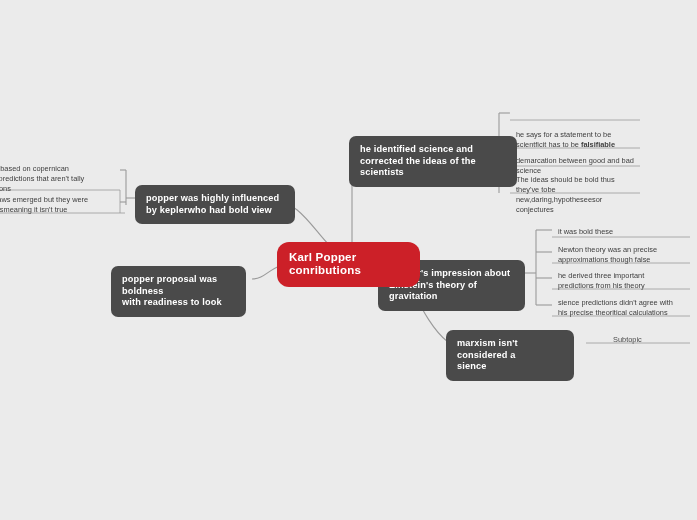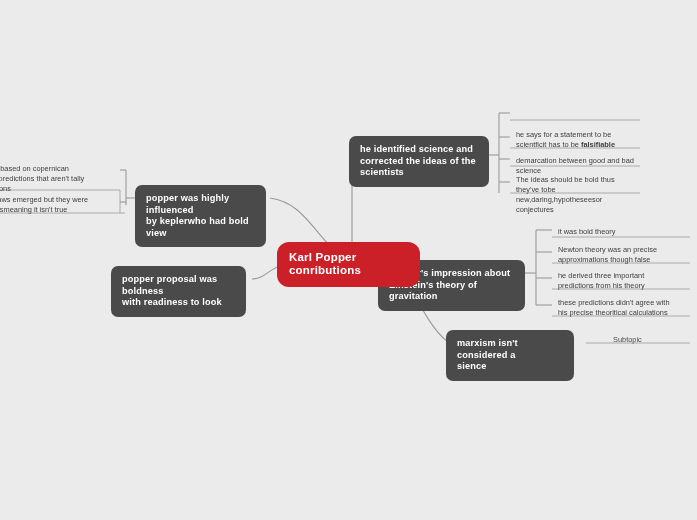--- a/index.html
+++ b/index.html
@@ -116,28 +116,28 @@
     <path d="M536 278 L552 278" fill="none" stroke="#9a9a9a" stroke-width="1.1"></path>
     <path d="M536 305 L552 305" fill="none" stroke="#9a9a9a" stroke-width="1.1"></path>
     <path d="M552 237 L690 237" fill="none" stroke="#9a9a9a" stroke-width="0.8"></path>
     <path d="M552 263 L690 263" fill="none" stroke="#9a9a9a" stroke-width="0.8"></path>
     <path d="M552 289 L690 289" fill="none" stroke="#9a9a9a" stroke-width="0.8"></path>
     <path d="M552 316 L690 316" fill="none" stroke="#9a9a9a" stroke-width="0.8"></path>
 
     <path d="M586 343 L690 343" fill="none" stroke="#9a9a9a" stroke-width="0.8"></path>
   </svg>
 <div class="node root-node" style="left: 277px; top: 242px; width: 143px; background: rgb(204, 32, 40); color: rgb(255, 255, 255);">Karl Popper<br>conributions</div>
-    <div class="node branch-node" style="left: 349px; top: 136px; width: 140px; background: rgb(74, 74, 74);">he identified science and<br>corrected the ideas of the<br>scientists</div>
+    <div class="node branch-node" style="left: 349px; top: 136px; width: 168px; background: rgb(74, 74, 74);">he identified science and<br>corrected the ideas of the<br>scientists</div>
     <div class="node leaf-node" style="left: 510px; top: 126px; width: 130px;">he says for a statement to be scientficit has to be <b>falsifiable</b></div>
     <div class="node leaf-node" style="left: 510px; top: 152px; width: 130px;">demarcation between good and bad science</div>
     <div class="node leaf-node" style="left: 510px; top: 171px; width: 130px;">The ideas should be bold thus they've tobe new,daring,hypotheseesor conjectures</div>
-    <div class="node branch-node" style="left: 135px; top: 185px; width: 131px; background: rgb(74, 74, 74);">popper was highly influenced<br>by keplerwho had bold view</div>
+    <div class="node branch-node" style="left: 135px; top: 185px; width: 160px; background: rgb(74, 74, 74);">popper was highly influenced<br>by keplerwho had bold view</div>
     <div class="node leaf-node" style="left: -30px; top: 160px; width: 125px;">view is based on copernican theory predictions that aren't tally with ations</div>
     <div class="node leaf-node" style="left: -30px; top: 191px; width: 155px;">rucial laws emerged but they were imationsmeaning it isn't true</div>
     <div class="node branch-node" style="left: 111px; top: 266px; width: 135px; background: rgb(74, 74, 74);">popper proposal was boldness<br>with readiness to look</div>
     <div class="node branch-node" style="left: 378px; top: 260px; width: 147px; background: rgb(74, 74, 74);">popper's impression about<br>Einstein's theory of gravitation</div>
-    <div class="node leaf-node" style="left: 552px; top: 223px; width: 130px;">it was bold theory</div>
+    <div class="node leaf-node" style="left: 552px; top: 223px; width: 130px;">it was bold these</div>
     <div class="node leaf-node" style="left: 552px; top: 241px; width: 130px;">Newton theory was an precise approximations though false</div>
     <div class="node leaf-node" style="left: 552px; top: 267px; width: 135px;">he derived three important predictions from his theory</div>
-    <div class="node leaf-node" style="left: 552px; top: 294px; width: 135px;">these predictions didn't agree with his precise theoritical calculations</div>
+    <div class="node leaf-node" style="left: 552px; top: 294px; width: 135px;">sience predictions didn't agree with his precise theoritical calculations</div>
     <div class="node branch-node" style="left: 446px; top: 330px; width: 128px; background: rgb(74, 74, 74);">marxism isn't considered a<br>sience</div>
     <div class="node plain-node" style="left: 610px; top: 333px; width: 40px;">Subtopic</div>
   </div>
 
 </body></html>

